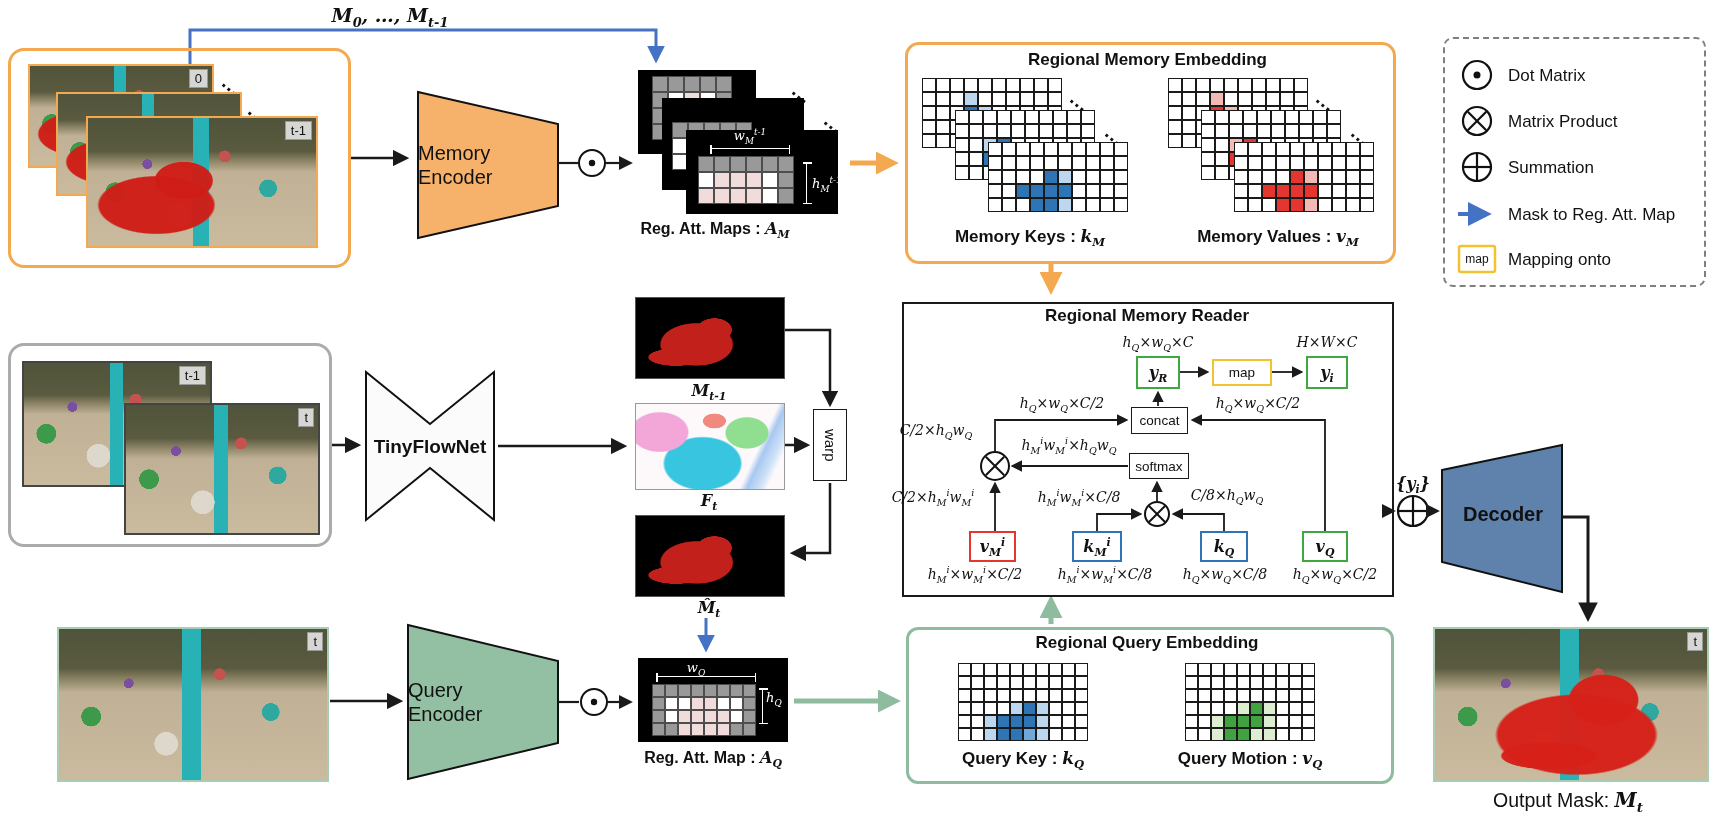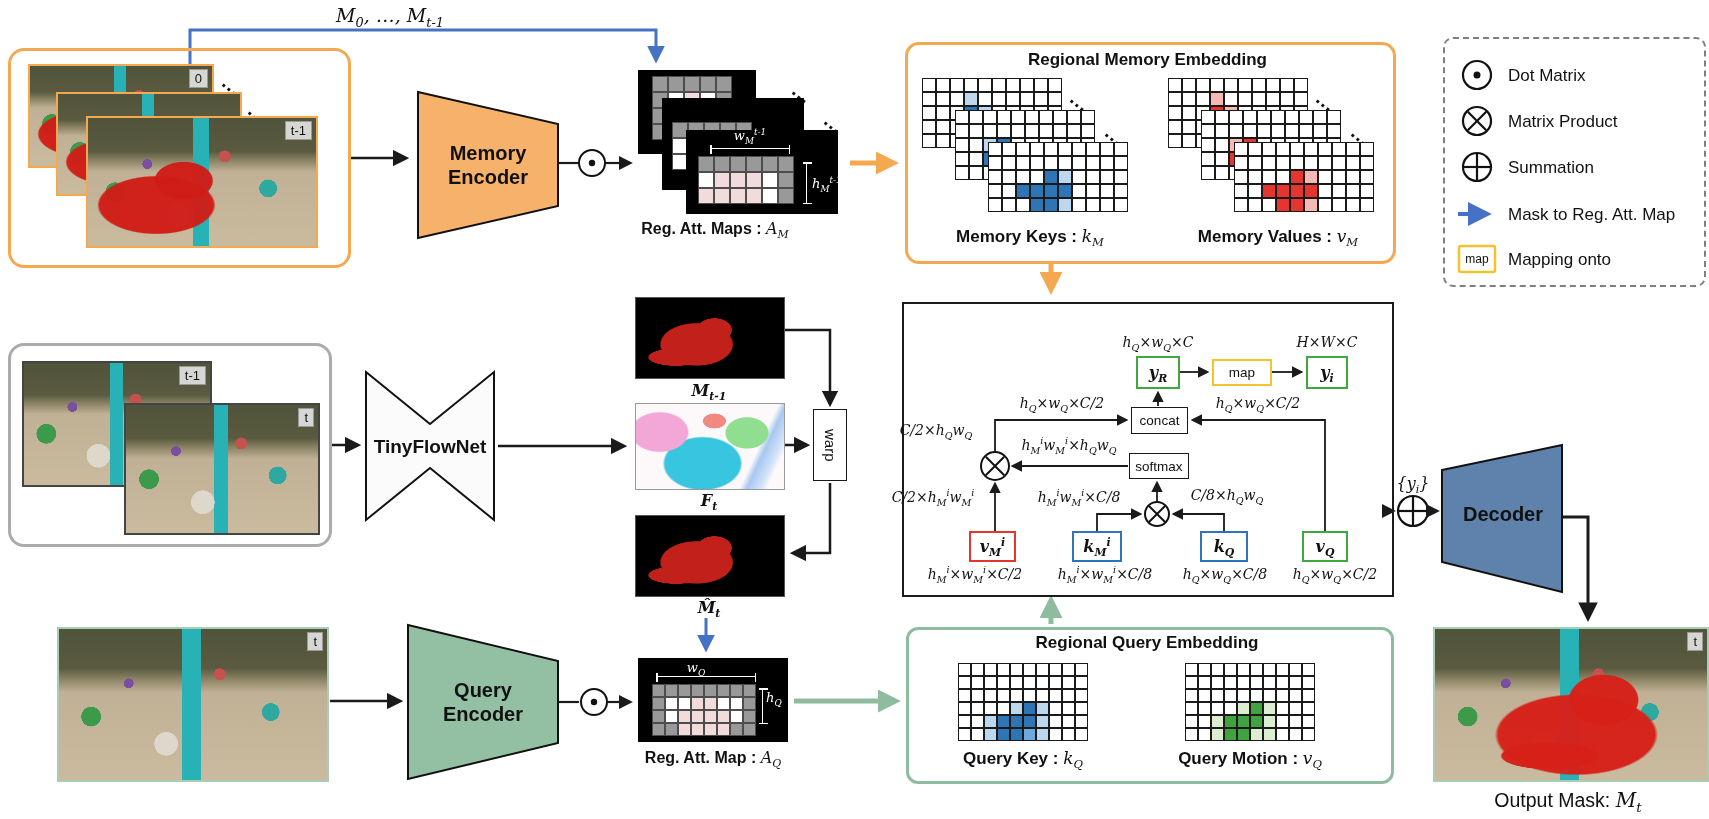--- a/index.html
+++ b/index.html
@@ -58,23 +58,23 @@
   .hmeas{position:absolute;border-top:1.5px solid #fff}
   .hmeas::before,.hmeas::after{content:"";position:absolute;top:-4px;width:1.5px;height:9px;background:#fff}
   .hmeas::before{left:0}.hmeas::after{right:0}
   .vmeas{position:absolute;border-left:1.5px solid #fff}
   .vmeas::before,.vmeas::after{content:"";position:absolute;left:-4px;height:1.5px;width:9px;background:#fff}
   .vmeas::before{top:0}.vmeas::after{bottom:0}
   .wlab{position:absolute;color:#fff;font:italic 13px "DejaVu Serif",serif;text-align:center}
   
   .cap{position:absolute;font-size:19.5px}
   .cap .b{font-weight:bold}
-  .enc{position:absolute;font-weight:bold;font-size:20px;text-align:center;white-space:pre-line;line-height:1.18}
+  .enc{position:absolute;font-weight:normal;font-size:20px;white-space:pre-line;line-height:1.18}
   .math{font-family:"DejaVu Serif",serif;font-style:italic}
-  .mb{font-weight:normal}
+  .mb{font-weight:bold}
   .mlab{position:absolute;text-align:center;font-weight:bold;font-size:16px}
   .rdim{position:absolute;font:italic 14px "DejaVu Serif",serif;text-align:center;white-space:nowrap}
   sub,sup{font-size:68%;line-height:0}
   .opbox{position:absolute;background:#fff;border:1.5px solid #1a1a1a;display:flex;align-items:center;justify-content:center;font-size:13.5px;box-sizing:border-box}
   .cbox{position:absolute;background:#fff;display:flex;align-items:center;justify-content:center;font:bold italic 16px "DejaVu Serif",serif;box-sizing:border-box}
   .bord-green{border:2px solid #3FA93F}
   .bord-red{border:2px solid #E5352F}
   .bord-blue{border:2px solid #2E75B6}
   .bord-yellow{border:2px solid #F2C230}
   .warp{position:absolute;background:#fff;border:1.5px solid #1a1a1a;display:flex;align-items:center;justify-content:center;font-size:15px;writing-mode:vertical-rl;box-sizing:border-box}
@@ -802,20 +802,21 @@
       <div class="cell" style="background: rgb(220, 237, 210);"></div>
       <div class="cell" style="background: rgb(255, 255, 255);"></div>
       <div class="cell" style="background: rgb(255, 255, 255);"></div>
       <div class="cell" style="background: rgb(255, 255, 255);"></div>
     </div>
   <div class="mlab" style="left:1150px;top:748px;width:200px;font-size:17px">
     <span>Query Motion : </span><span class="math mb">v<sub>Q</sub></span>
   </div>
 
   <div class="gbox plain" style="left:902px;top:302px;width:488px;height:291px"></div>
+  <div class="gtitle" style="left:1002px;top:306px;width:290px">Regional Memory Reader</div>
   <div class="rdim" style="left:1088px;top:334px;width:140px">h<sub>Q</sub>×w<sub>Q</sub>×C</div>
   <div class="rdim" style="left:1267px;top:334px;width:120px">H×W×C</div>
   <div class="cbox bord-green" style="left:1136px;top:356px;width:44px;height:33px">
       <span>y<sub>R</sub></span>
     </div>
   <div class="opbox bord-yellow" style="left:1212px;top:359px;width:60px;height:27px;border-width:2px">
       <span>map</span>
     </div>
   <div class="cbox bord-green" style="left:1306px;top:356px;width:42px;height:33px">
       <span>y<sub>i</sub></span>

